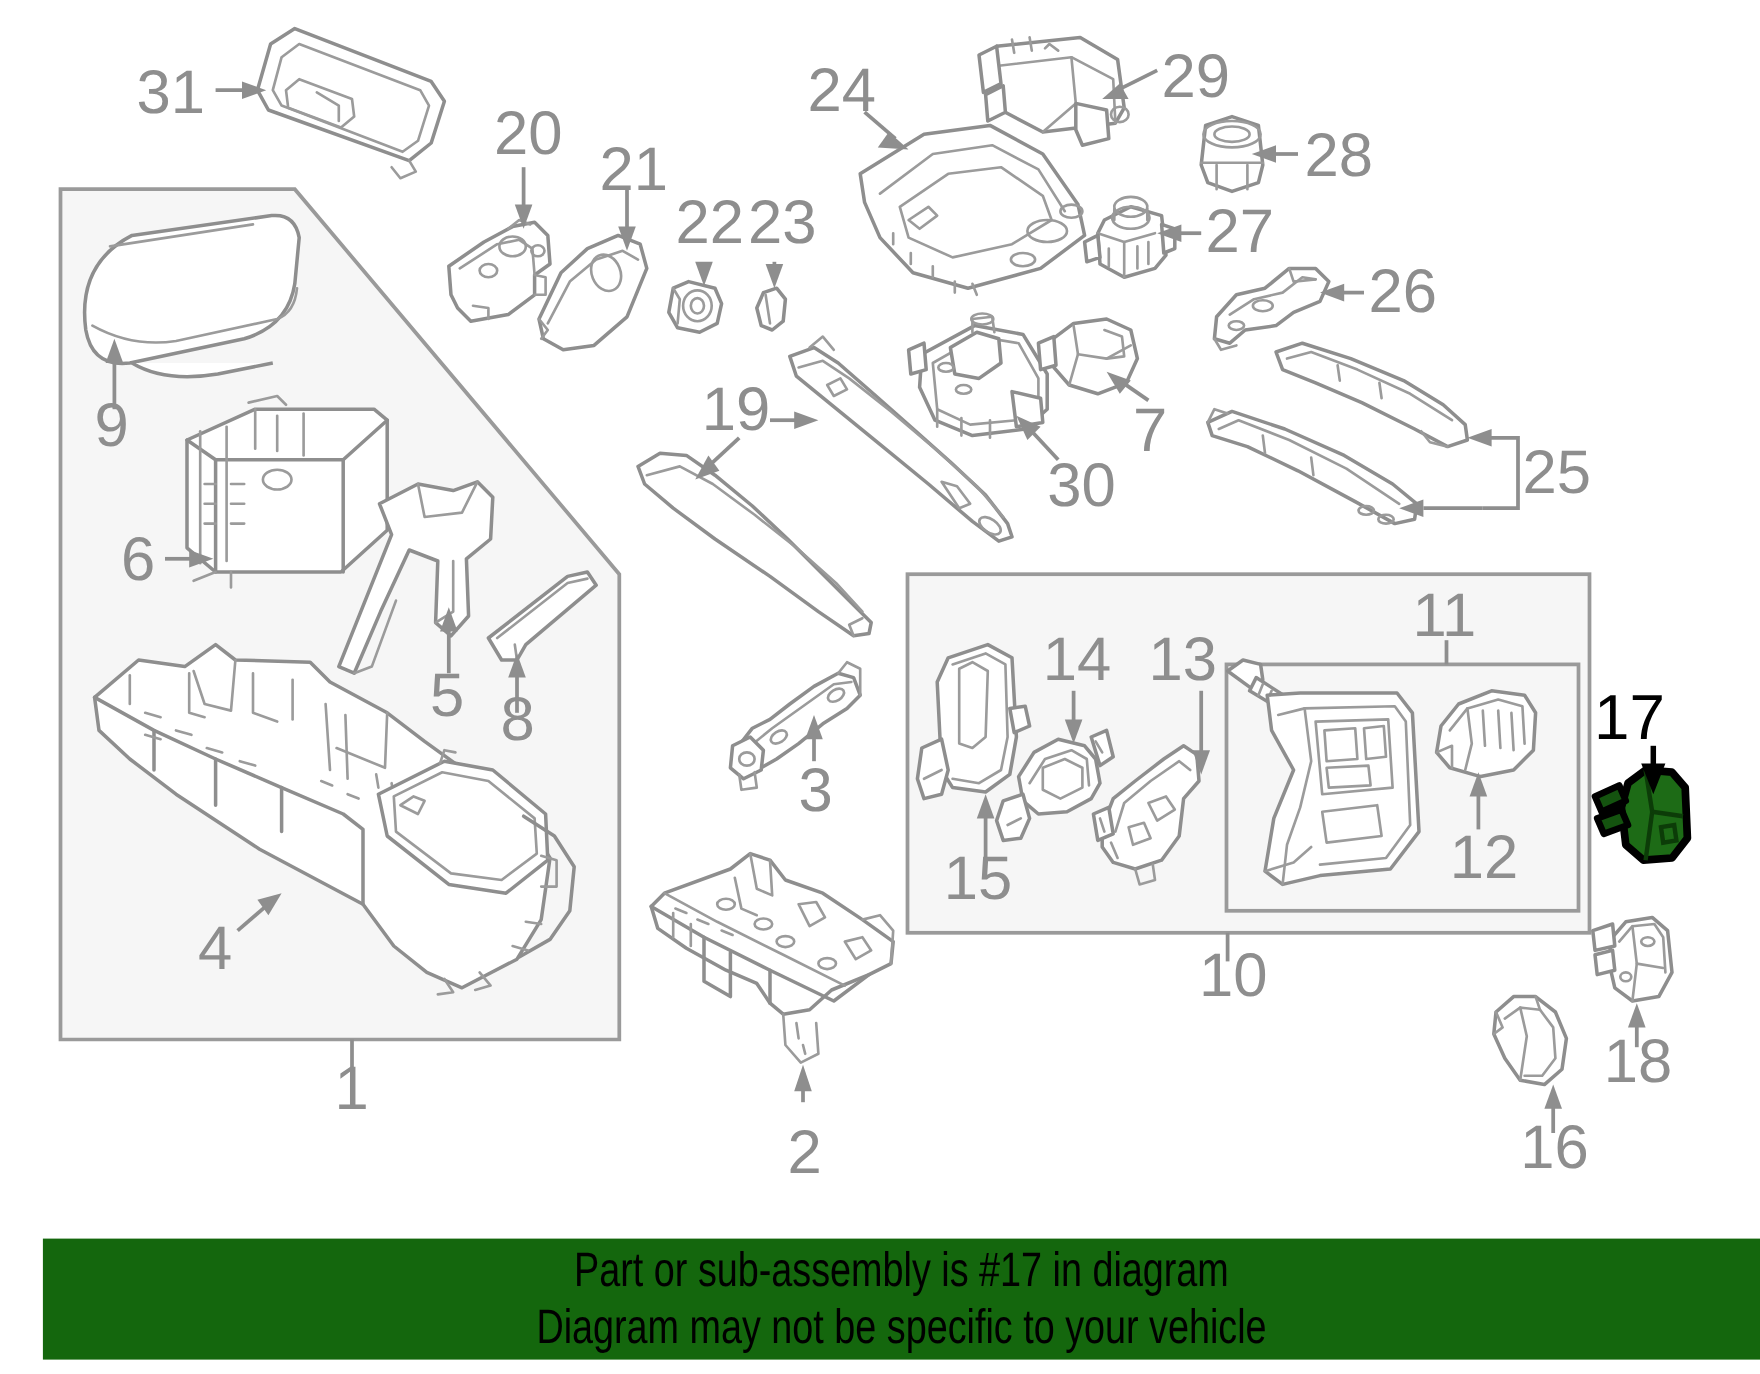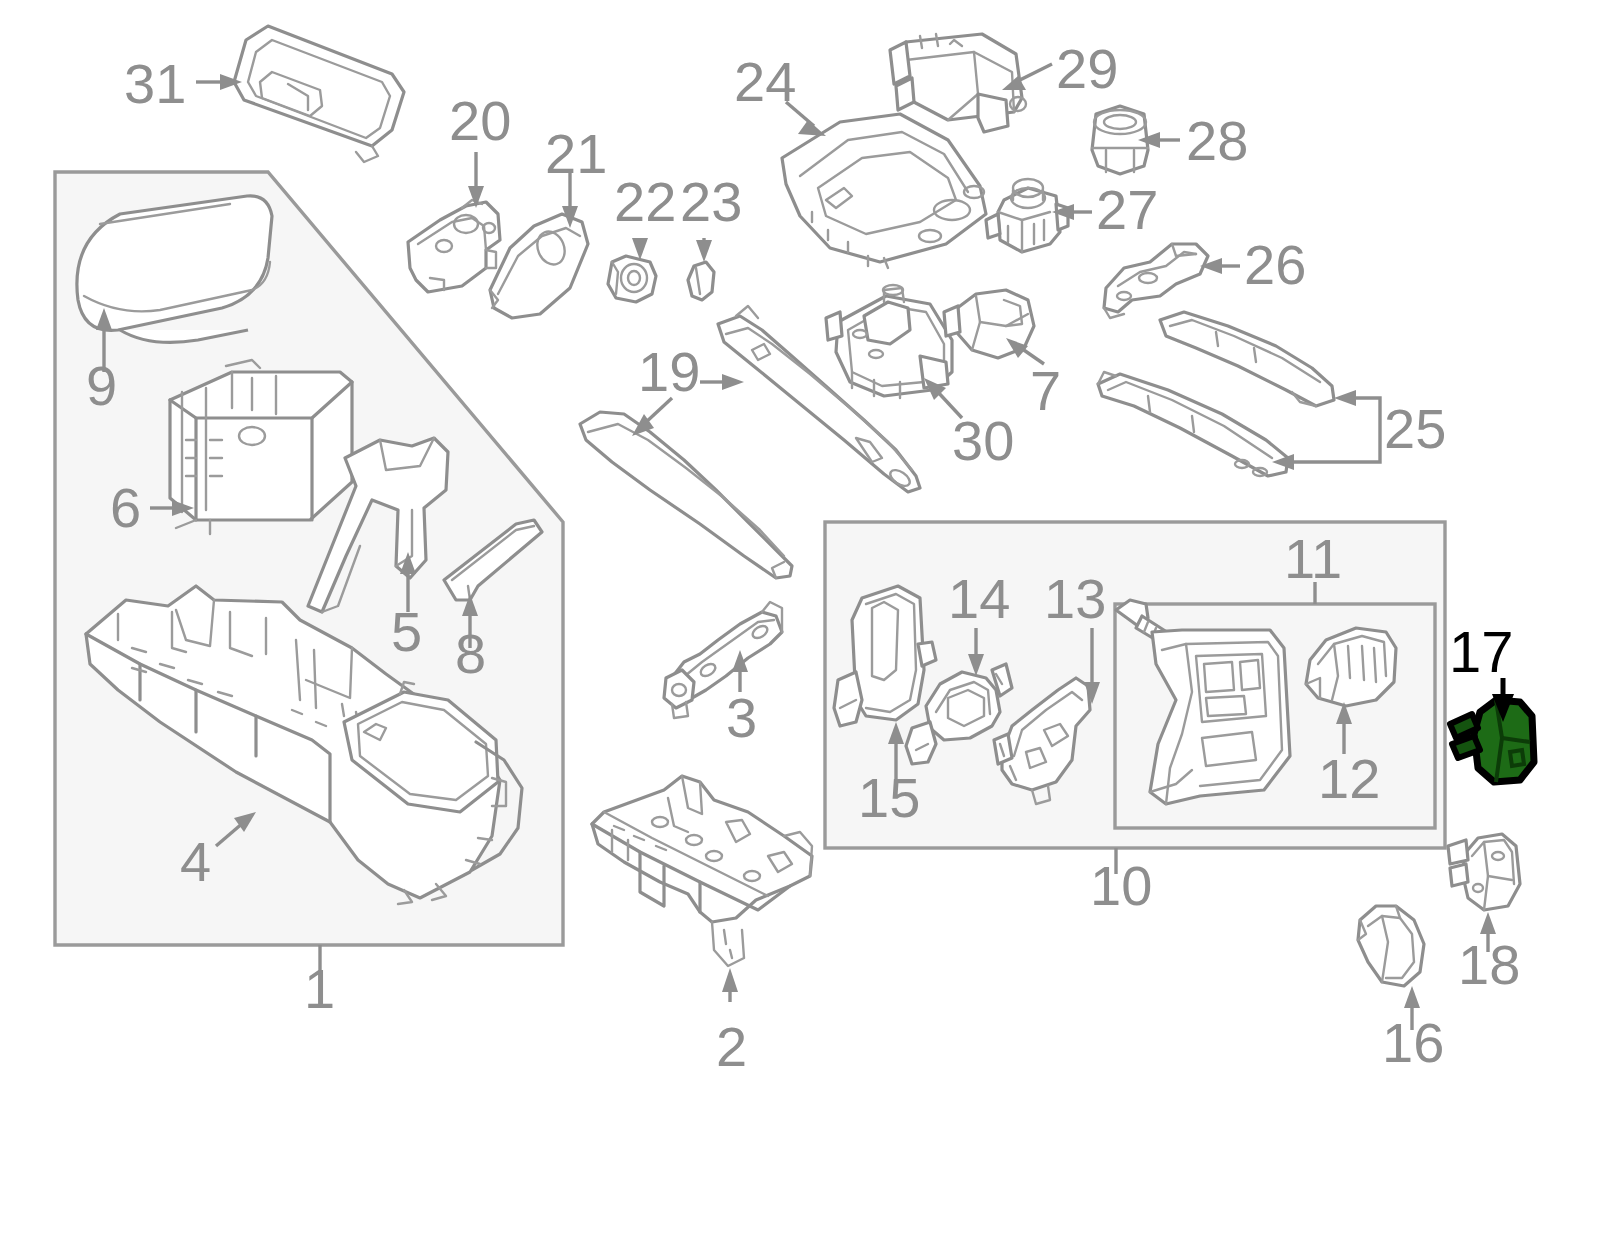--- a/index.html
+++ b/index.html
@@ -507,14 +507,18 @@
     <text class="numlbl" x="948" y="618">14</text>
     <text class="numlbl" x="1044" y="618">13</text>
     <text class="numlbl" x="1284" y="578">11</text>
     <text class="numlbl" x="1318" y="798">12</text>
     <text class="numlbl" x="1090" y="905">10</text>
     <text class="numlbl" x="1382" y="1062">16</text>
     <text class="numlbl" x="1458" y="984">18</text>
     <text class="blk-num" x="1449" y="672">17</text>
   </svg>
 
+  <div id="banner">
+    <div class="bline">Part or sub-assembly is #17 in diagram</div>
+    <div class="bline">Diagram may not be specific to your vehicle</div>
+  </div>
 
 </div>
 
 </body></html>

